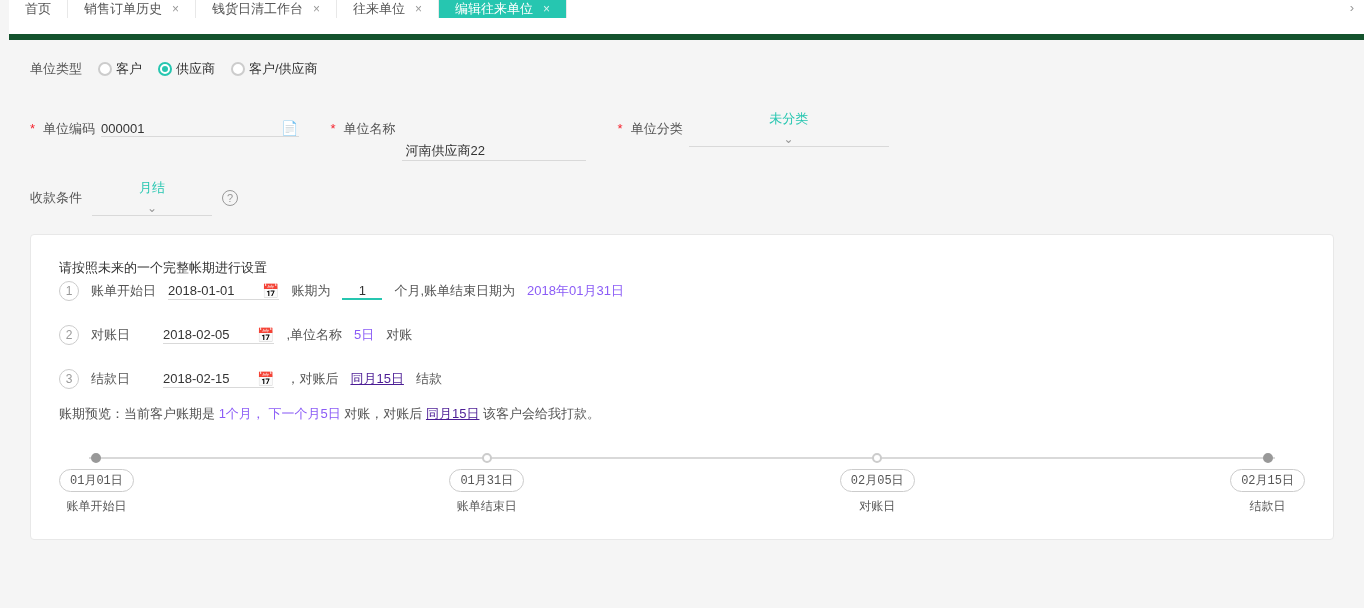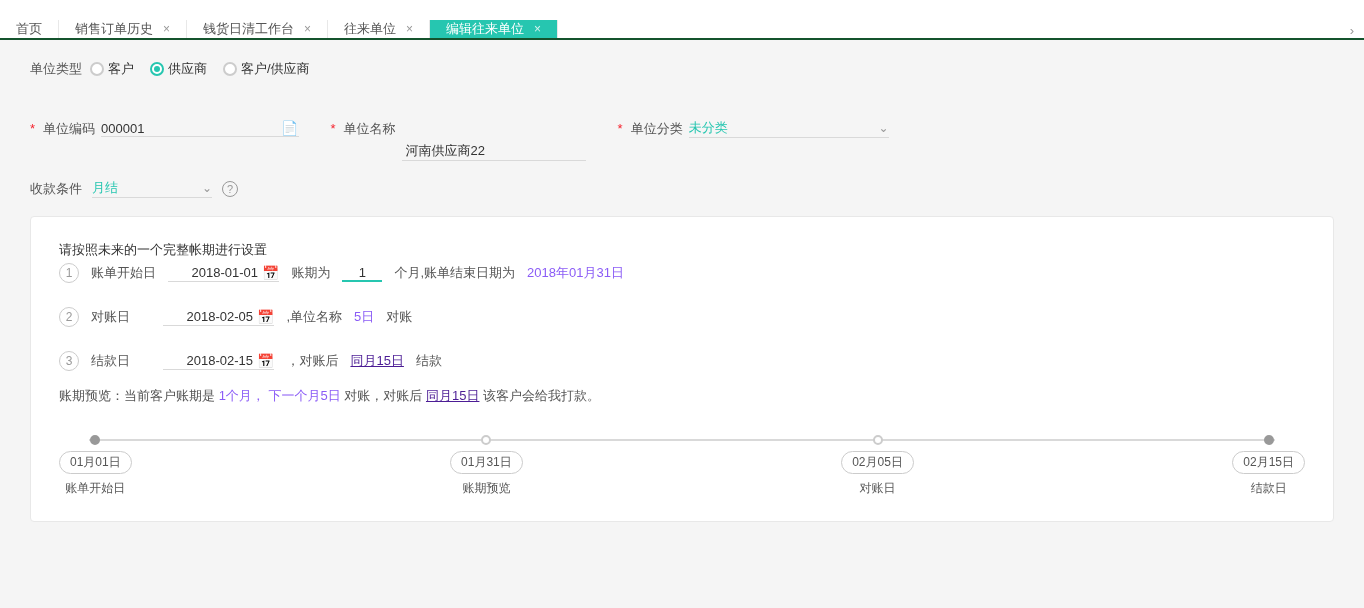--- a/index.html
+++ b/index.html
@@ -1,25 +1,26 @@
 <!DOCTYPE html>
 <html><head>
   <meta charset="utf-8">
   <style>
     * { box-sizing: border-box; margin: 0; padding: 0; }
     body { font-family: 'Microsoft YaHei', Arial, sans-serif; font-size: 13px; color: #333; background: #f5f5f5; }
 
     
     .tab-bar {
       display: flex;
-      align-items: flex-end;
+      align-items: flex-start;
       background: #fff;
-      border-bottom: 2px solid #14532d;
+      border-bottom: 6px solid #14532d;
       height: 40px;
       padding-left: 0;
+      margin-left: 9px;
     }
     .tab-item {
       display: flex;
       align-items: center;
       padding: 0 16px;
       cursor: pointer;
       font-size: 13px;
       color: #555;
       border-right: 1px solid #e8e8e8;
       gap: 6px;
@@ -49,21 +50,21 @@
     .main-content {
       padding: 20px 30px;
       background: #f5f5f5;
     }
 
     
     .form-row {
       display: flex;
       align-items: center;
       margin-bottom: 18px;
-      gap: 8px;
+      gap: 16px;
     }
     .form-label {
       color: #555;
       white-space: nowrap;
     }
     .required-star {
       color: #f5222d;
       margin-right: 2px;
     }
     .radio-group {
@@ -131,20 +132,21 @@
     }
 
     
     .select-wrapper {
       display: flex;
       align-items: center;
       border-bottom: 1px solid #d9d9d9;
       min-width: 160px;
       gap: 4px;
       cursor: pointer;
+      flex-direction: column;
     }
     .select-value {
       flex: 1;
       color: #26c6b0;
       font-size: 13px;
     }
     .chevron-down {
       color: #999;
       font-size: 12px;
     }
@@ -206,21 +208,20 @@
       gap: 4px;
       min-width: 110px;
     }
     .step-date-input input {
       border: none;
       outline: none;
       font-size: 13px;
       color: #333;
       background: transparent;
       width: 90px;
-      text-align: right;
     }
     .step-desc {
       color: #555;
       font-size: 13px;
     }
     .step-period-input {
       border: none;
       border-bottom: 2px solid #26c6b0;
       outline: none;
       font-size: 13px;
@@ -254,20 +255,21 @@
       background: #d9d9d9;
       z-index: 0;
     }
     .timeline-points {
       display: flex;
       align-items: flex-start;
       width: 100%;
       justify-content: space-between;
       position: relative;
       z-index: 1;
+      font-family: Liberation Mono, monospace;
     }
     .timeline-point {
       display: flex;
       flex-direction: column;
       align-items: center;
       gap: 6px;
     }
     .timeline-dot {
       width: 10px;
       height: 10px;
@@ -430,21 +432,21 @@
 
         <div class="timeline-point">
           <div class="timeline-dot start"></div>
           <div class="timeline-label-box">01月01日</div>
           <div class="timeline-sublabel">账单开始日</div>
         </div>
 
         <div class="timeline-point">
           <div class="timeline-dot"></div>
           <div class="timeline-label-box">01月31日</div>
-          <div class="timeline-sublabel">账期预览</div>
+          <div class="timeline-sublabel">账单结束日</div>
         </div>
 
         <div class="timeline-point">
           <div class="timeline-dot"></div>
           <div class="timeline-label-box">02月05日</div>
           <div class="timeline-sublabel">对账日</div>
         </div>
 
         <div class="timeline-point">
           <div class="timeline-dot end"></div>

